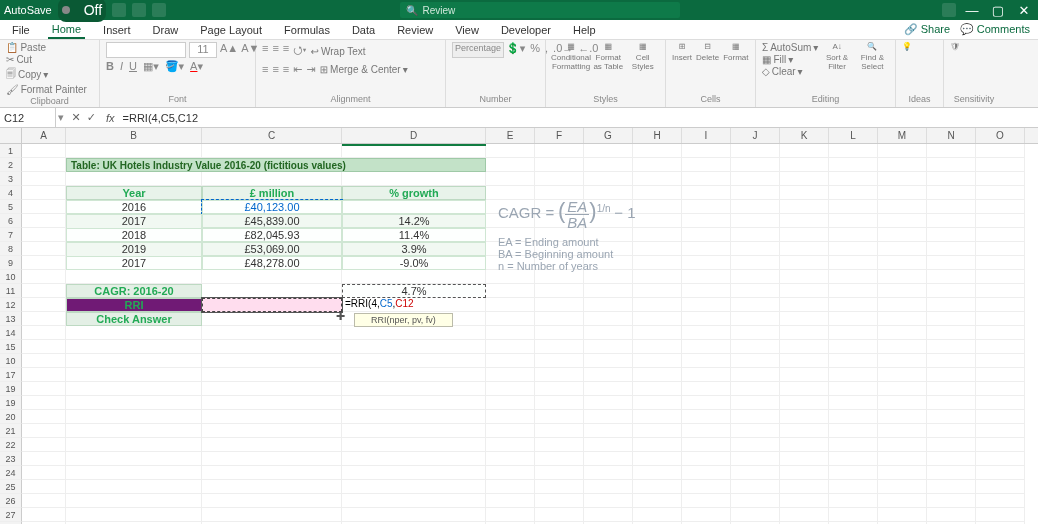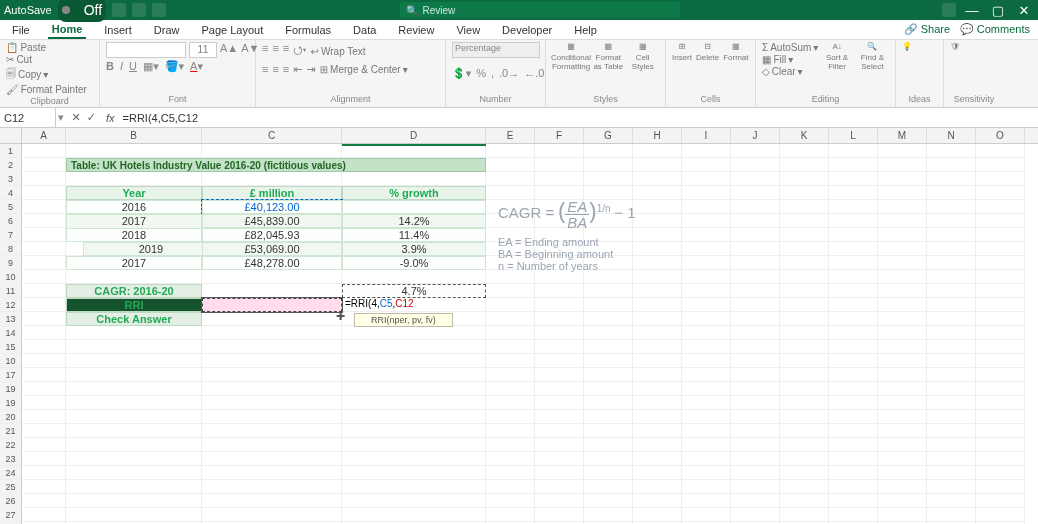--- a/index.html
+++ b/index.html
@@ -7,21 +7,21 @@
   .titlebar { height: 20px; background: #0b6a3f; display:flex; align-items:center; color:#fff; padding:0 4px; }
   .titlebar .left,.titlebar .right{display:flex;align-items:center;gap:6px;}
   .titlebar .center{flex:1;text-align:center;font-size:11px;}
   .autosave-toggle{background:#0a5934;border-radius:8px;padding:4px 4px;font-size:14px;display:flex;align-items:center;gap:14px;}
   .toggle-circle{width:8px;height:8px;background:#888;border-radius:50%;}
   .tb-icon{width:14px;height:14px;background:#fff2;border-radius:2px;}
   .winbtn{width:20px;text-align:center;font-size:13px;}
   .searchbar{position:absolute;left:400px;top:2px;width:280px;height:16px;background:#0e7a49;border-radius:2px;display:flex;align-items:center;padding:0 6px;color:#cfe7da;font-size:10px;gap:4px;}
   .menubar{height:20px;background:#fff;border-bottom:1px solid #ddd;display:flex;align-items:center;padding:0 8px;gap:14px;font-size:11px;}
   .menubar .tab{padding:2px 4px;cursor:default;}
-  .menubar .tab.active{color:#0b6a3f;border-bottom:2px solid #0b6a3f;font-weight:700;}
+  .menubar .tab.active{color:#0b6a3f;border-bottom:2px solid #0b6a3f;font-weight:400;}
   .menubar .right{margin-left:auto;display:flex;gap:10px;color:#0b6a3f;}
   .ribbon{height:68px;background:#f5f5f5;border-bottom:1px solid #ccc;display:flex;position:relative;filter:blur(0.3px);}
   .rg{border-right:1px solid #ddd;display:flex;flex-direction:column;justify-content:space-between;padding:2px 6px;color:#888;}
   .rg .content{flex:1;display:flex;gap:4px;align-items:flex-start;}
   .rg-label{font-size:9px;text-align:center;color:#888;padding:1px 0;}
   .rg .btn{font-size:10px;display:flex;align-items:center;gap:2px;color:#777;}
   .formulabar{height:20px;border-bottom:1px solid #ccc;display:flex;align-items:center;font-size:11px;}
   .namebox{width:56px;border-right:1px solid #ccc;padding:0 4px;height:100%;display:flex;align-items:center;}
   .fx-btns{display:flex;gap:6px;padding:0 6px;color:#666;}
   .fx-label{font-style:italic;color:#555;margin:0 4px;}
@@ -135,21 +135,21 @@
         <span>≡</span>
         <span>≡</span>
         <span>⇤</span>
         <span>⇥</span>
         <span class="btn">⊞ <span>Merge &amp; Center</span> ▾</span>
       </div>
     </div>
     <div class="rg-label">Alignment</div>
   </div>
   <div class="rg" style="width:100px">
-    <div class="content" style="flex-direction:column;gap:9px">
+    <div class="content" style="flex-direction:row;gap:2px">
      <div style="width:88px;height:16px;border:1px solid #ccc;background:#eee;font-size:9px;padding:0 2px">Percentage</div>
      <div style="display:flex;gap:5px">
        <span>💲▾</span>
        <span>%</span>
        <span>,</span>
        <span>.0→</span>
        <span>←.0</span>
      </div>
     </div>
     <div class="rg-label">Number</div>
@@ -744,32 +744,32 @@
   <div class="overlay data-cell" style="left:342px;top:72px;width:144px;height:14px"></div>
 
   <div class="overlay data-cell alt" style="left:66px;top:86px;width:136px;height:22px">2017</div>
   <div class="overlay data-cell alt" style="left:202px;top:86px;width:140px;height:14px">£45,839.00</div>
   <div class="overlay data-cell alt" style="left:342px;top:86px;width:144px;height:14px">14.2%</div>
 
   <div class="overlay data-cell" style="left:66px;top:100px;width:136px;height:14px">2018</div>
   <div class="overlay data-cell" style="left:202px;top:100px;width:140px;height:14px">£82,045.93</div>
   <div class="overlay data-cell" style="left:342px;top:100px;width:144px;height:14px">11.4%</div>
 
-  <div class="overlay data-cell alt" style="left:83px;top:114px;width:136px;height:14px">2019</div>
+  <div class="overlay data-cell alt" style="left:66px;top:114px;width:136px;height:26px">2019</div>
   <div class="overlay data-cell alt" style="left:202px;top:114px;width:140px;height:14px">£53,069.00</div>
   <div class="overlay data-cell alt" style="left:342px;top:114px;width:144px;height:14px">3.9%</div>
 
   <div class="overlay data-cell" style="left:66px;top:128px;width:136px;height:14px">2017</div>
   <div class="overlay data-cell" style="left:202px;top:128px;width:140px;height:14px">£48,278.00</div>
   <div class="overlay data-cell" style="left:342px;top:128px;width:144px;height:14px">-9.0%</div>
 
   <div class="overlay hdr-cell" style="left:66px;top:156px;width:136px;height:14px;background:#e3efe5">CAGR: 2016-20</div>
   <div class="overlay data-cell" style="left:342px;top:156px;width:144px;height:14px;border:1px dashed #555">4.7%</div>
 
-  <div class="overlay hdr-cell" style="left:66px;top:170px;width:136px;height:14px;background:#14532d">RRI</div>
+  <div class="overlay hdr-cell" style="left:66px;top:170px;width:136px;height:14px;background:#701a75">RRI</div>
   <div class="overlay hdr-cell" style="left:66px;top:184px;width:136px;height:14px;background:#e3efe5">Check Answer</div>
 
   <div class="sel-outline" style="left:202px;top:170px;width:140px;height:14px"></div>
 
   <div class="overlay" style="left:345px;top:170px;font-size:10px;color:#000">=RRI(4,<span style="color:#06c">C5</span>,<span style="color:#c00">C12</span></div>
 
   <div class="sel-d" style="left:342px;top:16px;width:144px;height:0"></div>
 
   <div class="tooltip" style="left:354px;top:185px">RRI(nper, pv, fv)</div>
 

